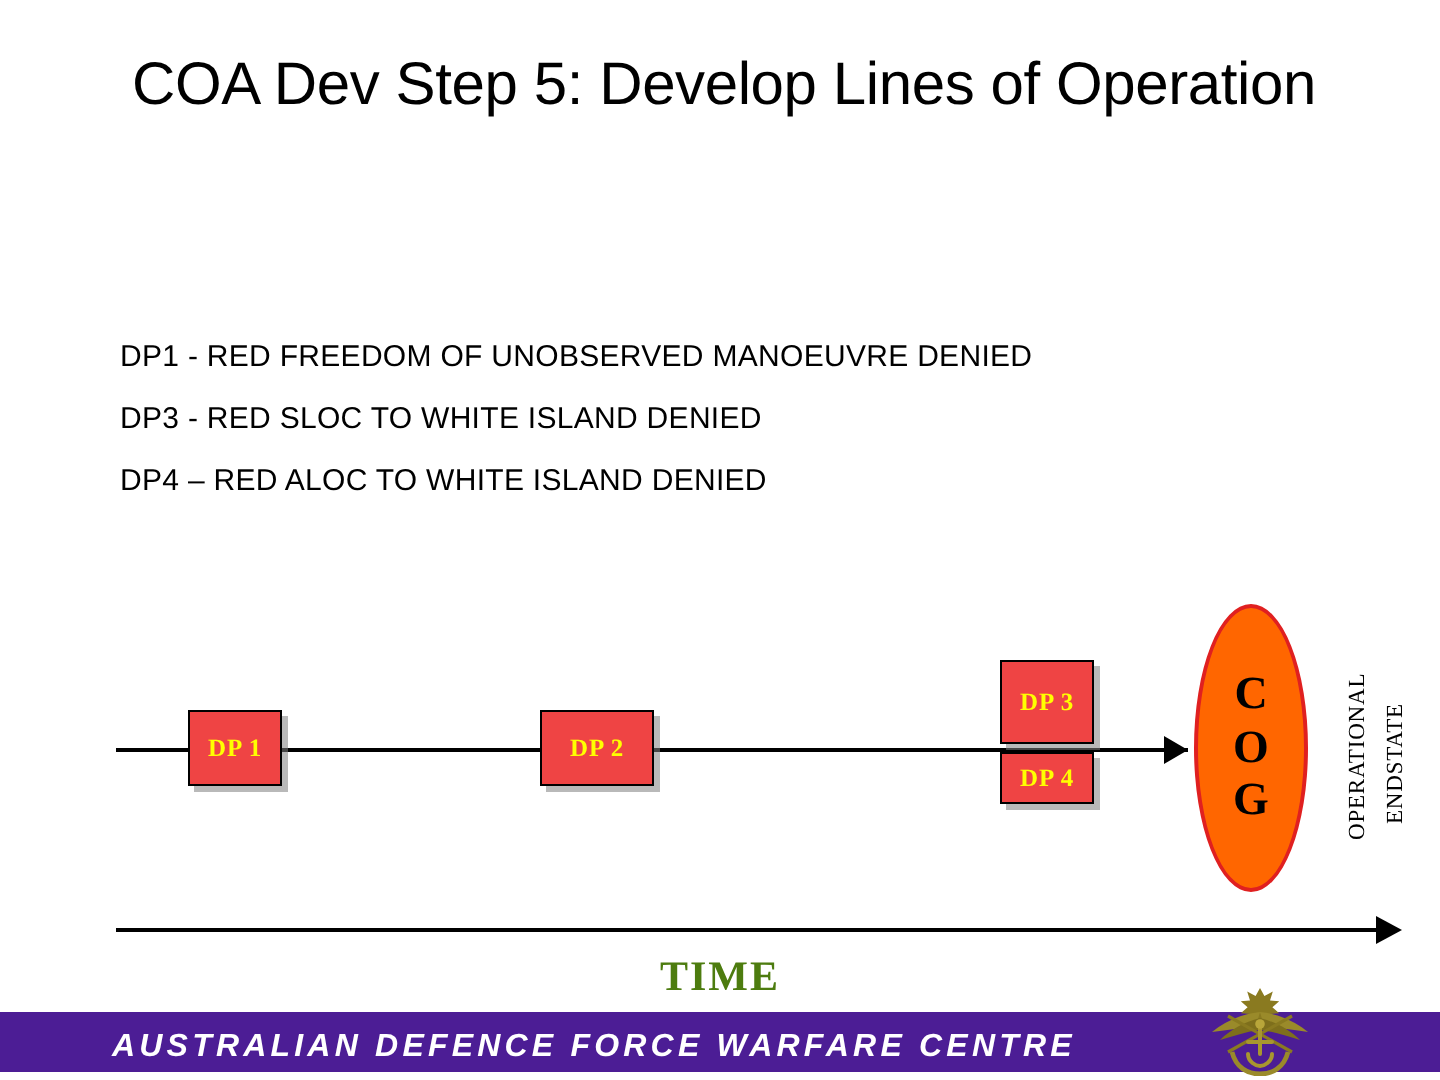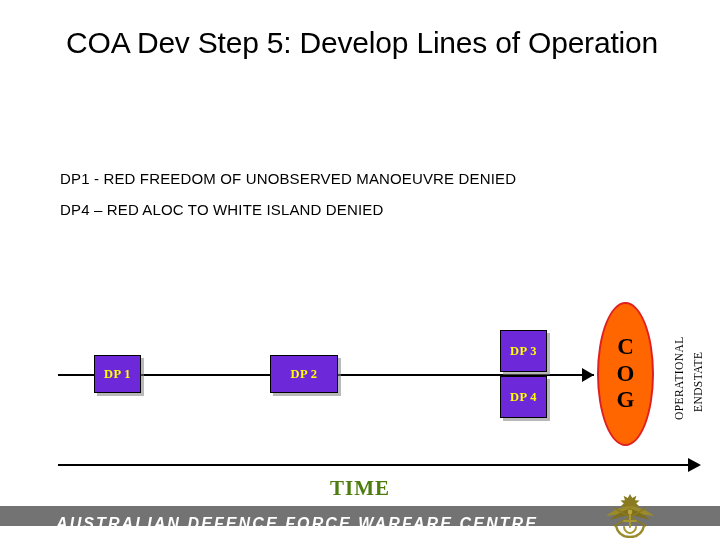--- a/index.html
+++ b/index.html
@@ -104,37 +104,37 @@
     font-family: "Liberation Serif", serif;
     font-weight: bold;
     font-size: 21px;
     color: #4d7c0f;
     letter-spacing: 1px;
   }
 
   
   .dp-box {
     position: absolute;
-    background: #6d28d9;
+    background: #ef4444;
     border: 1px solid #000000;
     box-shadow: 3px 3px 0 rgba(128,128,128,0.55);
     color: #ffff00;
     font-family: "Liberation Serif", serif;
     font-weight: bold;
     font-size: 12.5px;
     display: flex;
     align-items: center;
     justify-content: center;
     letter-spacing: 0.4px;
     box-sizing: border-box;
   }
   .dp-box-1 { left: 94px;  top: 355px; width: 47px; height: 38px; }
-  .dp-box-2 { left: 270px; top: 355px; width: 68px; height: 38px; }
+  .dp-box-2 { left: 270px; top: 355px; width: 57px; height: 38px; }
   .dp-box-3 { left: 500px; top: 330px; width: 47px; height: 42px; }
-  .dp-box-4 { left: 500px; top: 376px; width: 47px; height: 42px; }
+  .dp-box-4 { left: 500px; top: 376px; width: 47px; height: 26px; }
 
   
   .cog-ellipse {
     position: absolute;
     left: 597px;
     top: 302px;
     width: 57px;
     height: 144px;
     background: #ff6600;
     border: 2px solid #e02020;
@@ -166,22 +166,22 @@
   }
   .rot-operational { left: 673px; top: 420px; }
   .rot-endstate    { left: 692px; top: 412px; }
 
   
   .footer {
     position: absolute;
     left: 0;
     top: 506px;
     width: 720px;
-    height: 20px;
-    background: #737373;
+    height: 30px;
+    background: #4c1d95;
   }
   .footer-text {
     position: absolute;
     left: 56px;
     top: 9px;
     font-family: "Liberation Sans", sans-serif;
     font-weight: bold;
     font-style: italic;
     font-size: 16px;
     color: #ffffff;
@@ -195,20 +195,21 @@
     height: 46px;
   }
 </style>
 </head>
 <body>
 
 <div class="slide-title">COA Dev Step 5: Develop Lines of Operation</div>
 
 <div class="dp-list">
   <div class="dp-line">DP1 - RED FREEDOM OF UNOBSERVED MANOEUVRE DENIED</div>
+  <div class="dp-line">DP3 - RED SLOC TO WHITE ISLAND DENIED</div>
   <div class="dp-line">DP4 – RED ALOC TO WHITE ISLAND DENIED</div>
 </div>
 
 <div class="diagram">
 
   <div class="axis-line loo-line"></div>
   <div class="loo-arrowhead"></div>
 
   <div class="dp-box dp-box-1">
     <span>DP 1</span>

